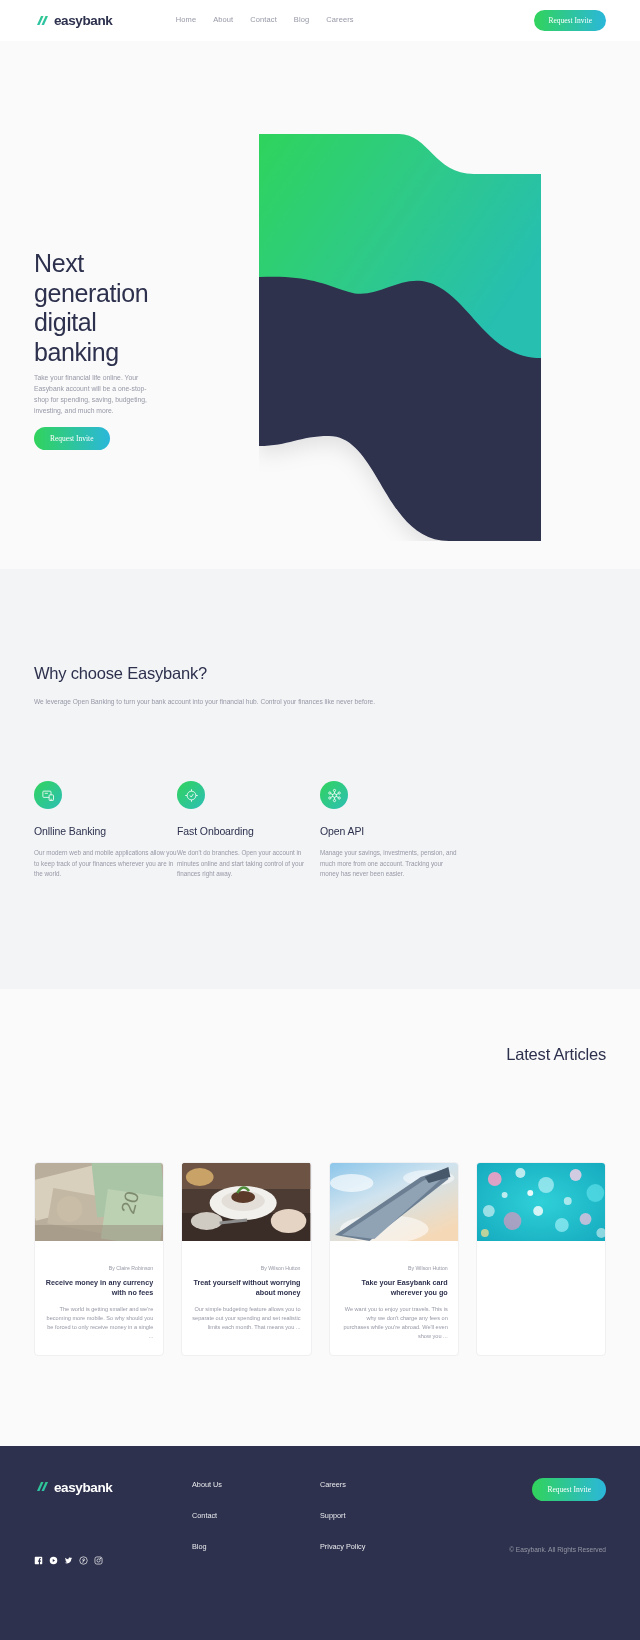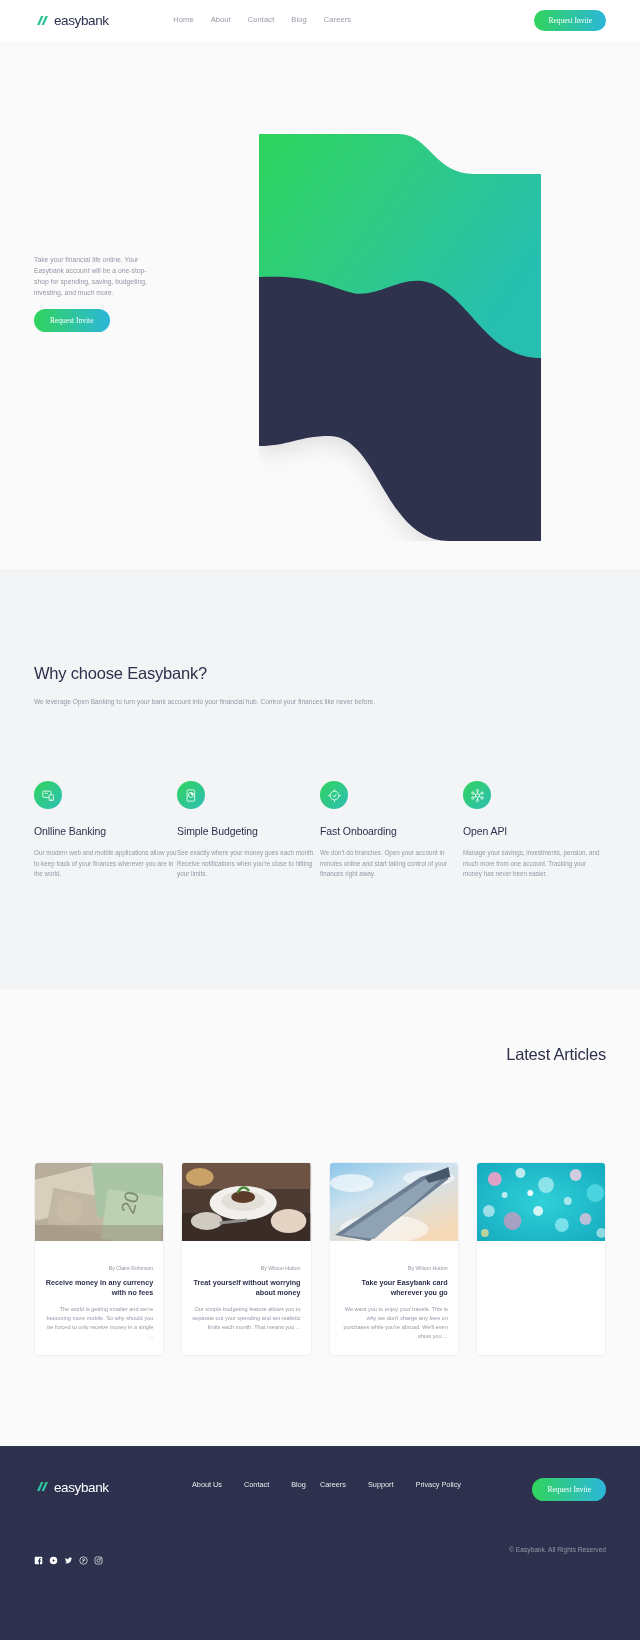--- a/index.html
+++ b/index.html
@@ -19,21 +19,21 @@
     display: flex;
     align-items: center;
     padding: 0 34px;
     position: relative;
     z-index: 20;
   }
   .brand { display: flex; align-items: center; gap: 5px; }
   .brand-mark { display: block; }
   .brand-name {
     font-size: 13.5px;
-    font-weight: normal;
+    font-weight: bold;
     letter-spacing: -0.4px;
     color: #2d314d;
   }
   .nav {
     display: flex;
     gap: 17px;
     margin-left: auto;
     margin-right: auto;
     transform: translateX(-18px);
   }
@@ -196,21 +196,21 @@
     grid-template-columns: 158px 128px 148px 1fr;
   }
   .f-brand { display: flex; align-items: center; gap: 5px; }
   .f-brand .brand-name { color: #ffffff; }
   .socials {
     display: flex;
     gap: 6px;
     margin-top: 60px;
   }
   .socials svg { display: block; cursor: pointer; }
-  .f-links { display: flex; flex-direction: row; gap: 22px; padding-top: 2px; }
+  .f-links { display: flex; flex-direction: column; gap: 22px; padding-top: 2px; }
   .f-links a {
     font-size: 7.3px;
     color: #e9eaee;
     text-decoration: none;
   }
   .f-right { text-align: right; padding-top: 0; }
   .footer .btn-invite {
     font-size: 7.5px;
     padding: 7px 15px;
   }
@@ -254,20 +254,21 @@
     <a href="#">Contact</a>
     <a href="#">Blog</a>
     <a href="#">Careers</a>
   </nav>
 
   <button class="btn-invite">Request Invite</button>
 </header>
 
 <section class="hero">
   <div class="hero-copy">
+    <h1 class="hero-title">Next generation digital banking</h1>
     <p class="hero-text">Take your financial life online. Your Easybank account will be a one-stop-shop for spending, saving, budgeting, investing, and much more.</p>
     <button class="btn-invite">Request Invite</button>
   </div>
 
   <div class="hero-art">
     <svg width="282" height="415" viewBox="0 0 282 415">
       <defs>
         <linearGradient id="heroG" x1="0" y1="0" x2="1" y2="0.55">
           <stop offset="0%" stop-color="#2ed45c"></stop>
           <stop offset="55%" stop-color="#2ec98a"></stop>
@@ -299,31 +300,20 @@
           <rect x="3" y="5" width="13" height="10" rx="1.4"></rect>
           <rect x="13" y="11" width="7" height="9" rx="1.2" fill="#2ec98a"></rect>
           <line x1="15" y1="18" x2="18" y2="18"></line>
           <line x1="6" y1="8.5" x2="11" y2="8.5"></line>
         </svg>
       </div>
       <h3 class="feature-title">Onlline Banking</h3>
       <p class="feature-text">Our modern web and mobile applications allow you to keep track of your finances wherever you are in the world.</p>
     </div>
 
-    <div class="feature">
-      <div class="feature-icon">
-        <svg width="15" height="15" viewBox="0 0 24 24" fill="none" stroke="#fff" stroke-width="1.3">
-          <rect x="5" y="3" width="12" height="18" rx="1.6"></rect>
-          <circle cx="11" cy="11" r="4"></circle>
-          <path d="M11 7 A4 4 0 0 1 15 11 L11 11 Z" fill="#fff" stroke="none"></path>
-        </svg>
-      </div>
-      <h3 class="feature-title">Simple Budgeting</h3>
-      <p class="feature-text">See exactly where your money goes each month. Receive notifications when you're close to hitting your limits.</p>
-    </div>
 
     <div class="feature">
       <div class="feature-icon">
         <svg width="15" height="15" viewBox="0 0 24 24" fill="none" stroke="#fff" stroke-width="1.3">
           <circle cx="12" cy="12" r="7"></circle>
           <path d="M12 5 L12 2 M12 22 L12 19 M5 12 L2 12 M22 12 L19 12"></path>
           <path d="M9.5 12 L11.5 14.5 L15 9.5"></path>
         </svg>
       </div>
       <h3 class="feature-title">Fast Onboarding</h3>

